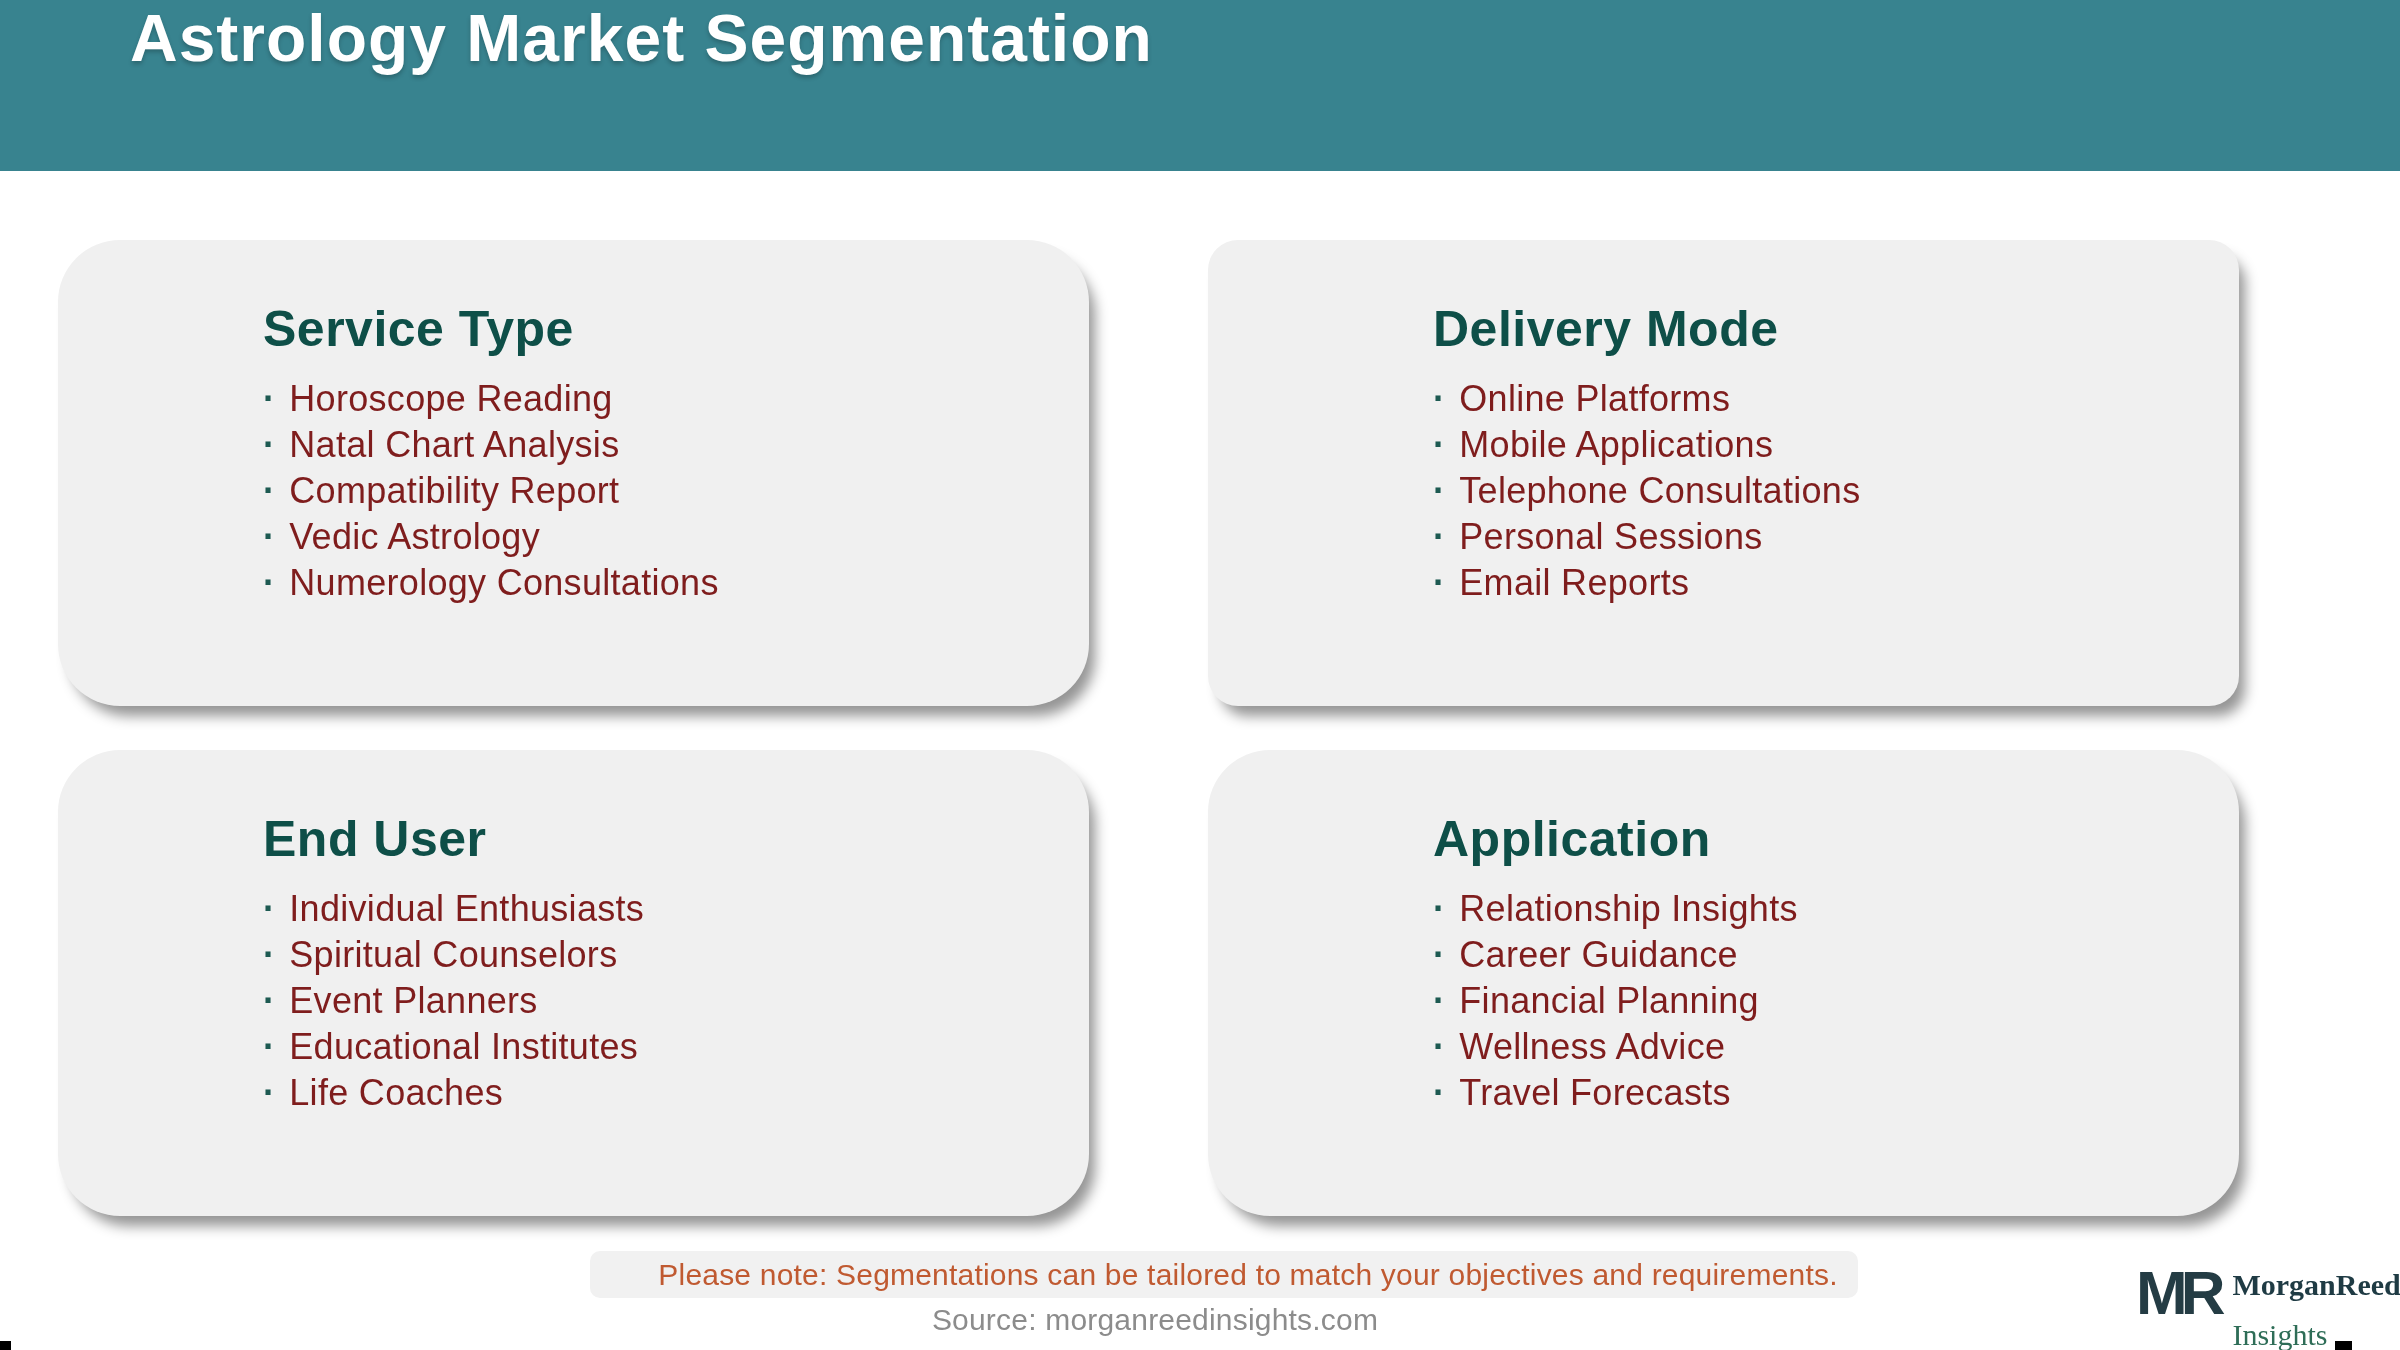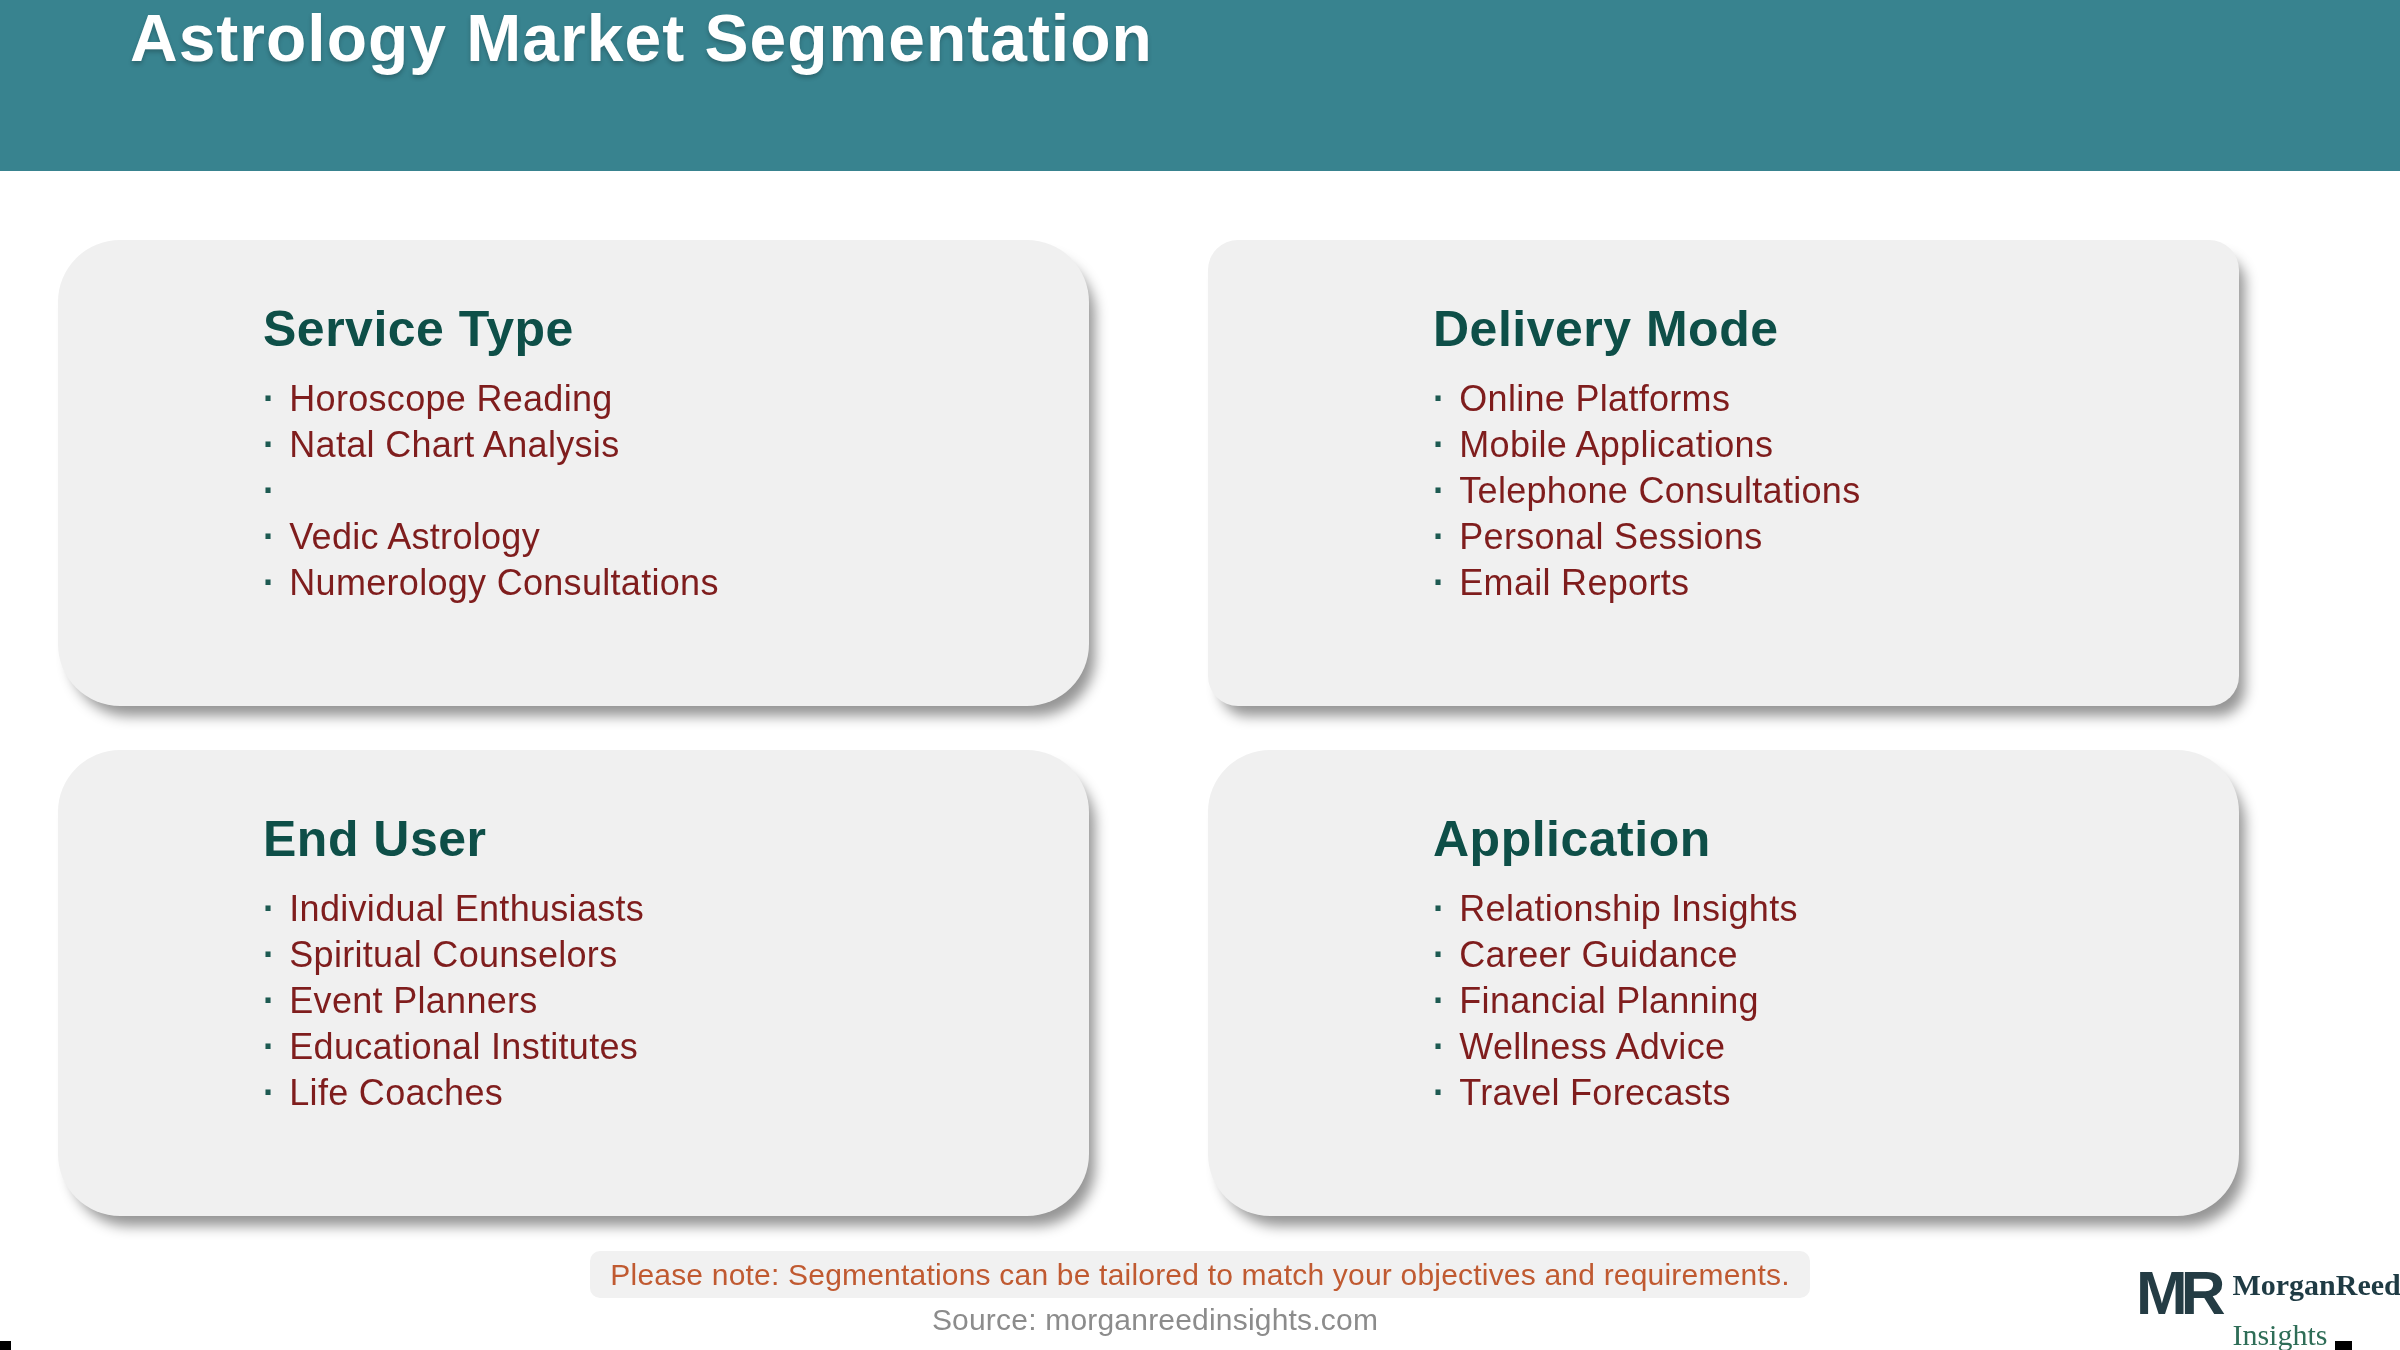--- a/index.html
+++ b/index.html
@@ -35,21 +35,21 @@
   .card li{
     font-size:36px;line-height:46px;color:#7f1d1d;letter-spacing:0.3px;
     display:flex;align-items:center;
   }
   .dot{display:inline-block;margin-right:14px;font-weight:700;color:#1D5A52;}
   .dot::before{content:"\00B7";}
   
   .note-pill{
     position:absolute;left:590px;top:1251px;width:1220px;height:47px;
     background:#F1F1F1;border-radius:10px;
-    display:flex;align-items:center;justify-content:center;
+    display:flex;align-items:center;justify-content:center;padding-left:48px;
   }
   .note-pill span{font-size:30px;color:#C05A31;letter-spacing:0.2px;}
   .source-line{
     position:absolute;left:0;top:1303px;width:2310px;text-align:center;
     font-size:30px;color:#8C8C8C;letter-spacing:0.2px;
   }
   
   .logo{
     position:absolute;left:2136px;top:1266px;display:flex;
     align-items:flex-start;gap:14px;
@@ -79,20 +79,21 @@
     <li>
         <span class="dot"></span>
         <span>Horoscope Reading</span>
       </li>
     <li>
         <span class="dot"></span>
         <span>Natal Chart Analysis</span>
       </li>
     <li>
         <span class="dot"></span>
+        <span>Compatibility Report</span>
       </li>
     <li>
         <span class="dot"></span>
         <span>Vedic Astrology</span>
       </li>
     <li>
         <span class="dot"></span>
         <span>Numerology Consultations</span>
       </li>
   </ul>

